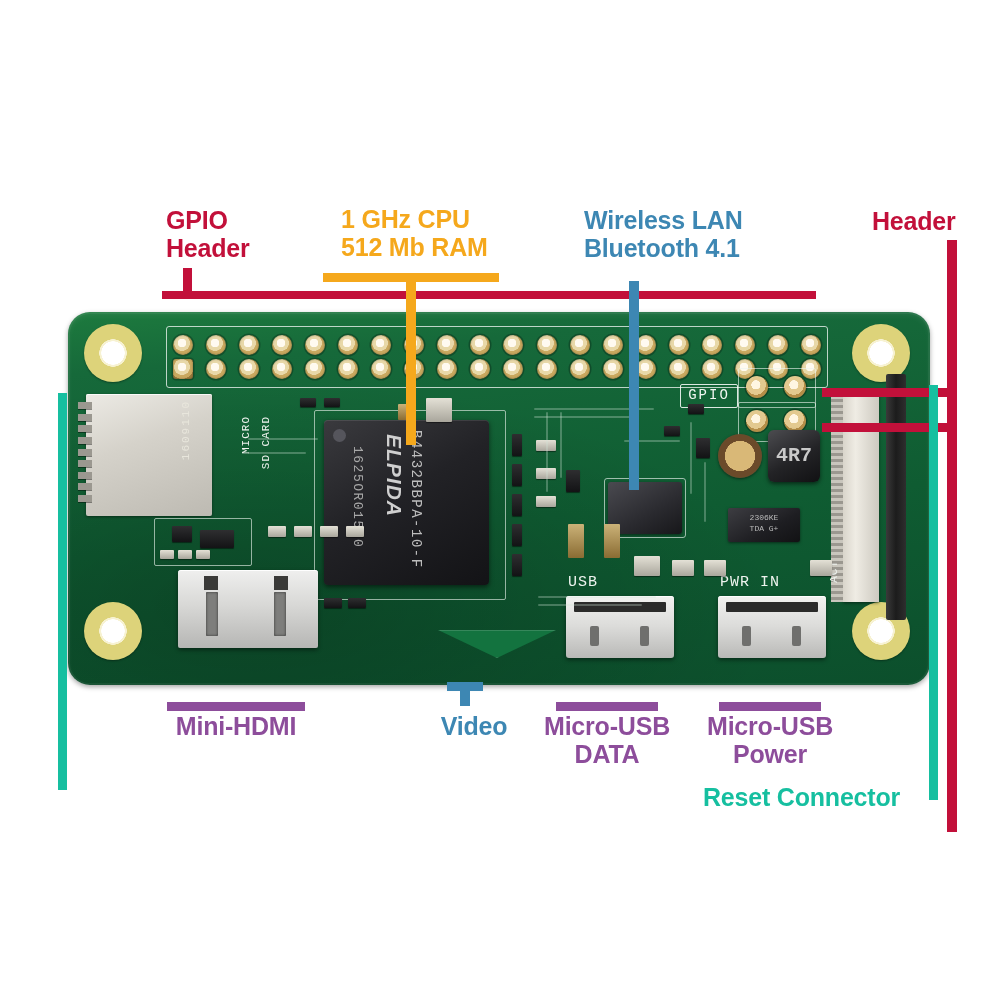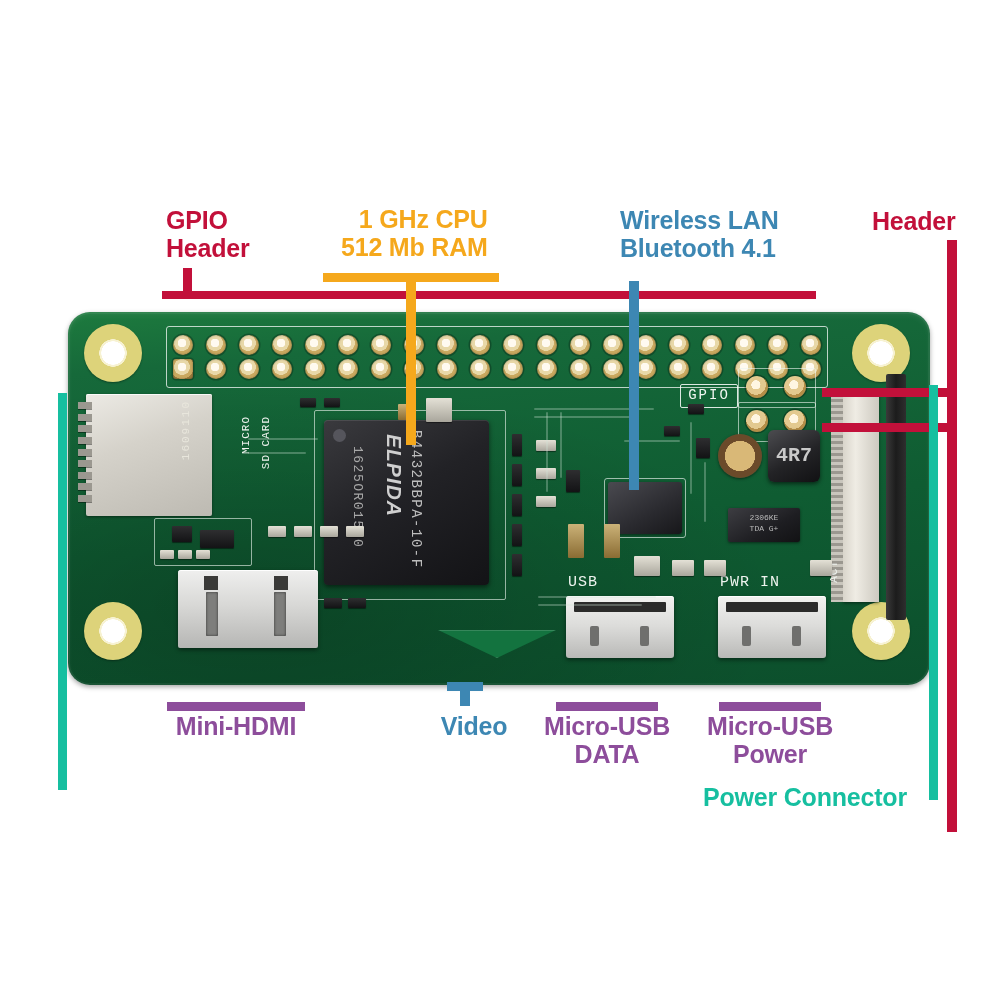--- a/index.html
+++ b/index.html
@@ -459,35 +459,35 @@
   <div class="bar bar-purple" style="left:167px; top:702px; width:138px; height:9px;"></div>
   <div class="bar bar-purple" style="left:556px; top:702px; width:102px; height:9px;"></div>
   <div class="bar bar-purple" style="left:719px; top:702px; width:102px; height:9px;"></div>
 
   <div class="bar bar-blue" style="left:447px; top:682px; width:36px; height:9px;"></div>
   <div class="bar bar-blue" style="left:460px; top:682px; width:10px; height:24px;"></div>
 
   <div class="label lbl-red" style="left:166px; top:206px; font-size:25px; text-align:left;">GPIO
 Header</div>
 
-  <div class="label lbl-orange" style="left:341px; top:205px; font-size:25px; text-align:right;">1 GHz CPU
+  <div class="label lbl-orange" style="left:341px; top:205px; font-size:25px; text-align:left;">1 GHz CPU
 512 Mb RAM</div>
 
-  <div class="label lbl-blue" style="left:620px; top:206px; font-size:25px; text-align:left;">Wireless LAN
+  <div class="label lbl-blue" style="left:584px; top:206px; font-size:25px; text-align:left;">Wireless LAN
 Bluetooth 4.1</div>
 
   <div class="label lbl-red" style="left:872px; top:207px; font-size:25px;">Header</div>
 
 
   <div class="label lbl-purple" style="left:167px; top:712px; font-size:25px; width:138px; text-align:center;">Mini-HDMI</div>
 
   <div class="label lbl-blue" style="left:424px; top:712px; font-size:25px; width:100px; text-align:center;">Video</div>
 
   <div class="label lbl-purple" style="left:542px; top:712px; font-size:25px; width:130px; text-align:center;">Micro-USB
 DATA</div>
 
   <div class="label lbl-purple" style="left:705px; top:712px; font-size:25px; width:130px; text-align:center;">Micro-USB
 Power</div>
 
-  <div class="label lbl-teal" style="left:703px; top:783px; font-size:25px;">Power Connector</div>
+  <div class="label lbl-teal" style="left:703px; top:783px; font-size:25px;">Reset Connector</div>
 
 
 </div>
 
 </body></html>

